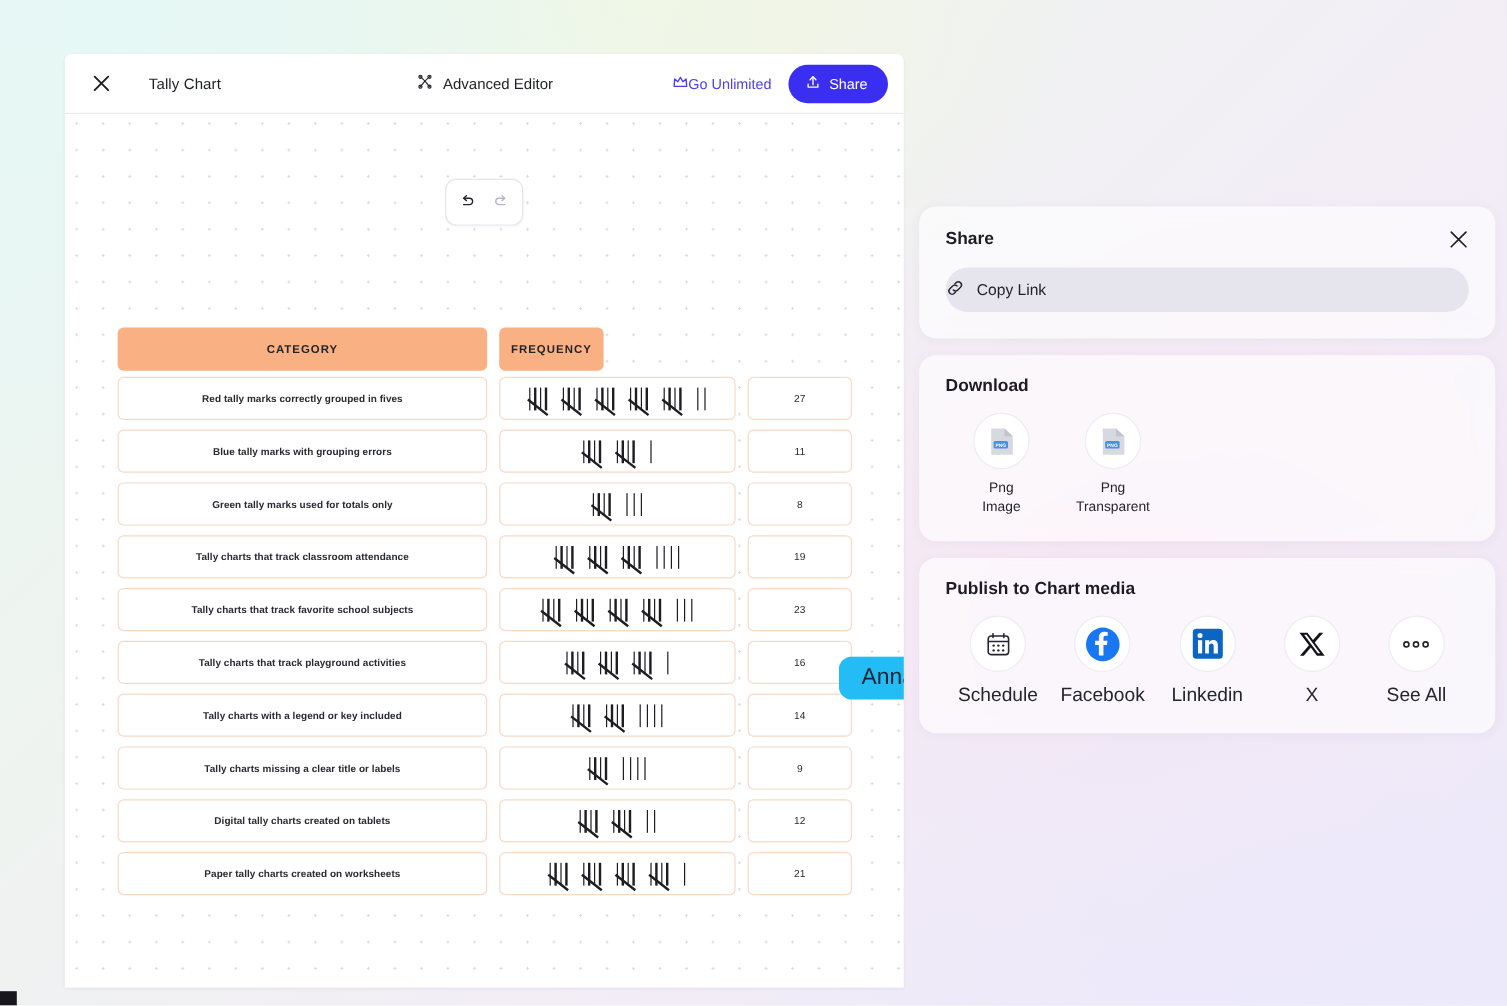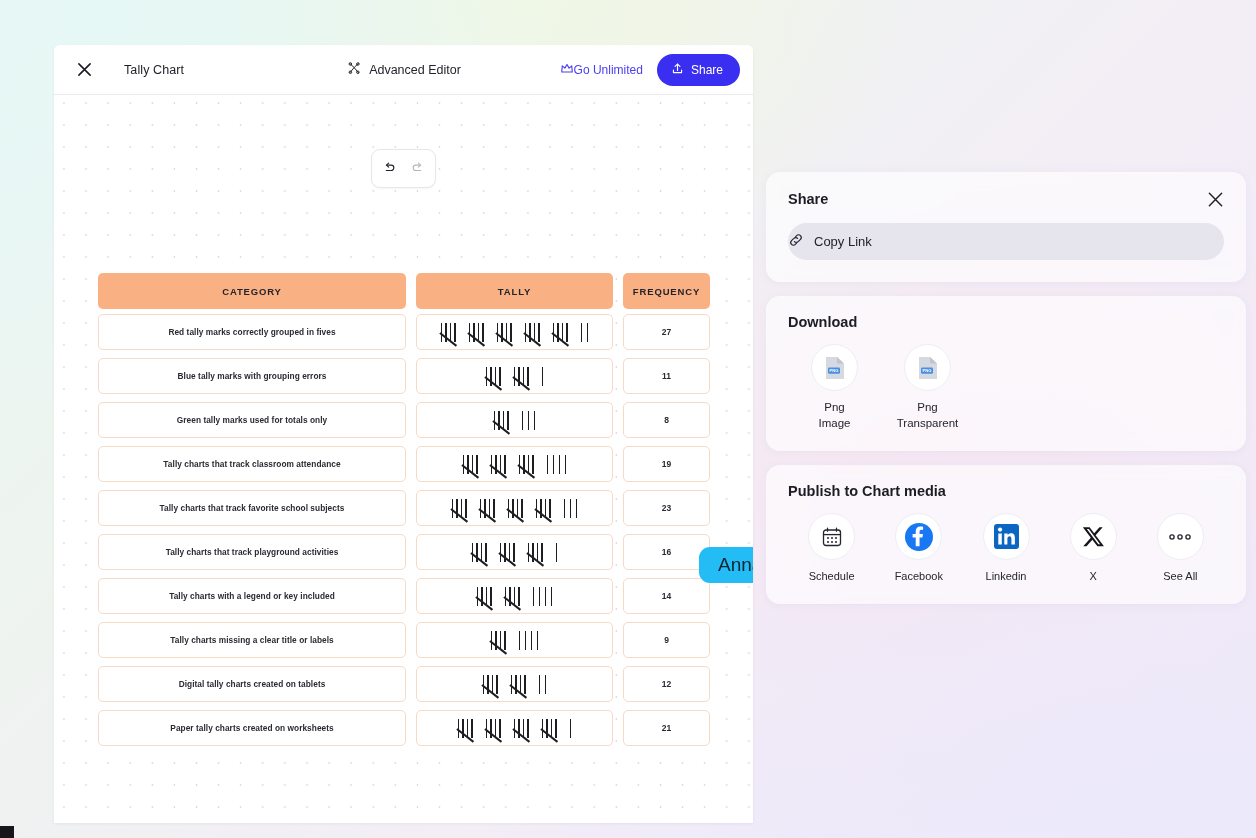--- a/index.html
+++ b/index.html
@@ -113,21 +113,21 @@
   }
   .bcell {
     height: 36px;
     background: #fff;
     border: 1px solid #f7d9c6;
     border-radius: 5px;
     display: flex; align-items: center; justify-content: center;
   }
   .t-body-row { margin-bottom: 8px; }
   .cat-text { font-size: 8.3px; font-weight: 700; color: #2a2a33; letter-spacing: .05px; }
-  .freq-text { font-size: 8.5px; font-weight: 700; color: #2a2a33; }
+  .freq-text { font-size: 8.5px; font-weight: 400; color: #2a2a33; }
 
   .tally-wrap { display: flex; align-items: center; gap: 7px; }
   .tally-group { position: relative; width: 21px; height: 19px; }
   .tally-group .bar {
     position: absolute; top: 0; width: 1.6px; height: 19px;
     background: #1d1d22;
   }
   .tally-group .bar:nth-child(1) { left: 0px; }
   .tally-group .bar:nth-child(2) { left: 4.5px; }
   .tally-group .bar:nth-child(3) { left: 9px; }
@@ -198,21 +198,21 @@
     display: flex; flex-direction: column; align-items: center;
     cursor: pointer;
   }
   .circle {
     width: 47px; height: 47px; border-radius: 50%;
     background: #fff; border: 1px solid #ececf3;
     display: flex; align-items: center; justify-content: center;
   }
   .item-label {
     margin-top: 9px;
-    font-size: 11px; color: #25252e; text-align: center; line-height: 1.35;
+    font-size: 16px; color: #25252e; text-align: center; line-height: 1.35;
   }
   #download-card .item-label { font-size: 11.5px; }
 
   
   #taskbar-nub {
     position: absolute; left: 0; bottom: 0;
     width: 14px; height: 12px; background: #16161c;
   }
 </style>
 </head>
@@ -277,21 +277,20 @@
         <svg width="15" height="15" viewBox="0 0 18 18" fill="none" stroke="#b6b6c0" stroke-width="1.4" stroke-linecap="round" stroke-linejoin="round">
           <path d="M12 5 H7 a3.2 3.2 0 0 0 0 6.4 h5.8"></path>
             <path d="M10 2.6 L12.8 5 L10 7.4"></path>
         </svg>
       </div>
     </div>
 
     <div id="tally-table">
       <div class="t-row t-head-row">
         <div class="hcell c-category">CATEGORY</div>
-        <div class="hcell c-tally">TALLY</div>
         <div class="hcell c-freq">FREQUENCY</div>
       </div>
       <div id="tally-body">
           <div class="t-row t-body-row">
             <div class="bcell c-category">
               <span class="cat-text">Red tally marks correctly grouped in fives</span>
             </div>
             <div class="bcell c-tally">
               <div class="tally-wrap">
                 <span class="tally-group">

